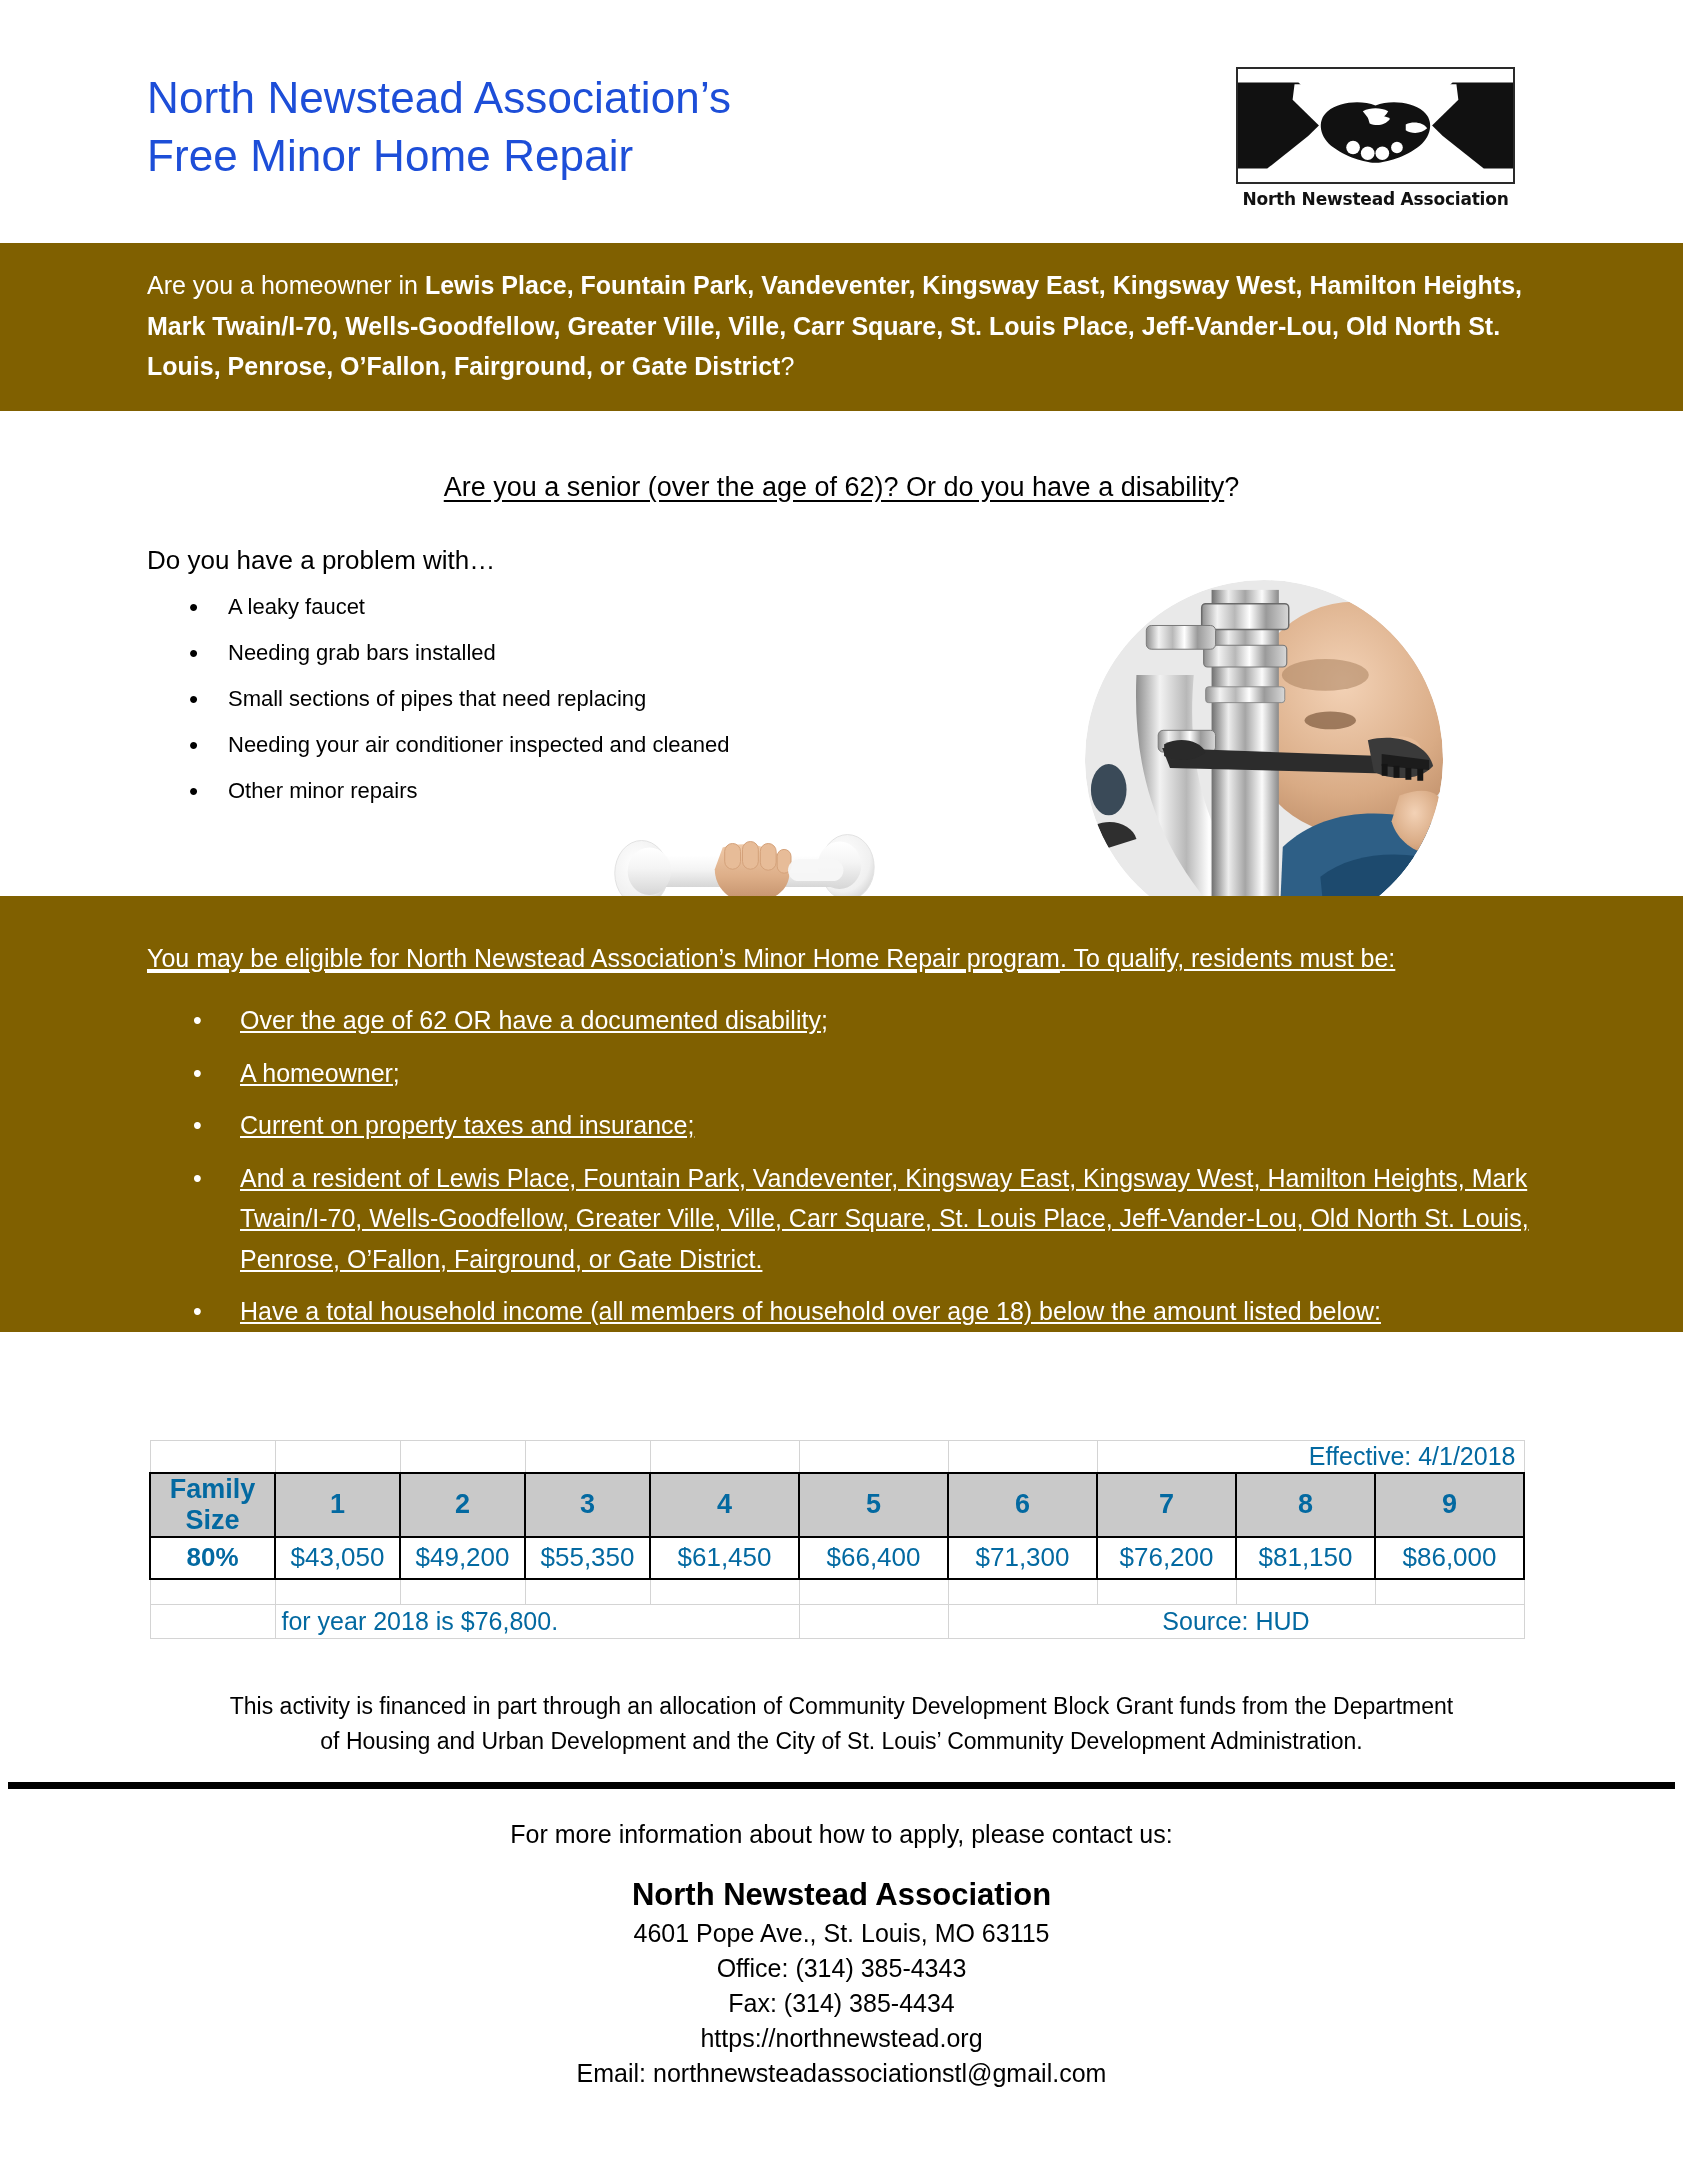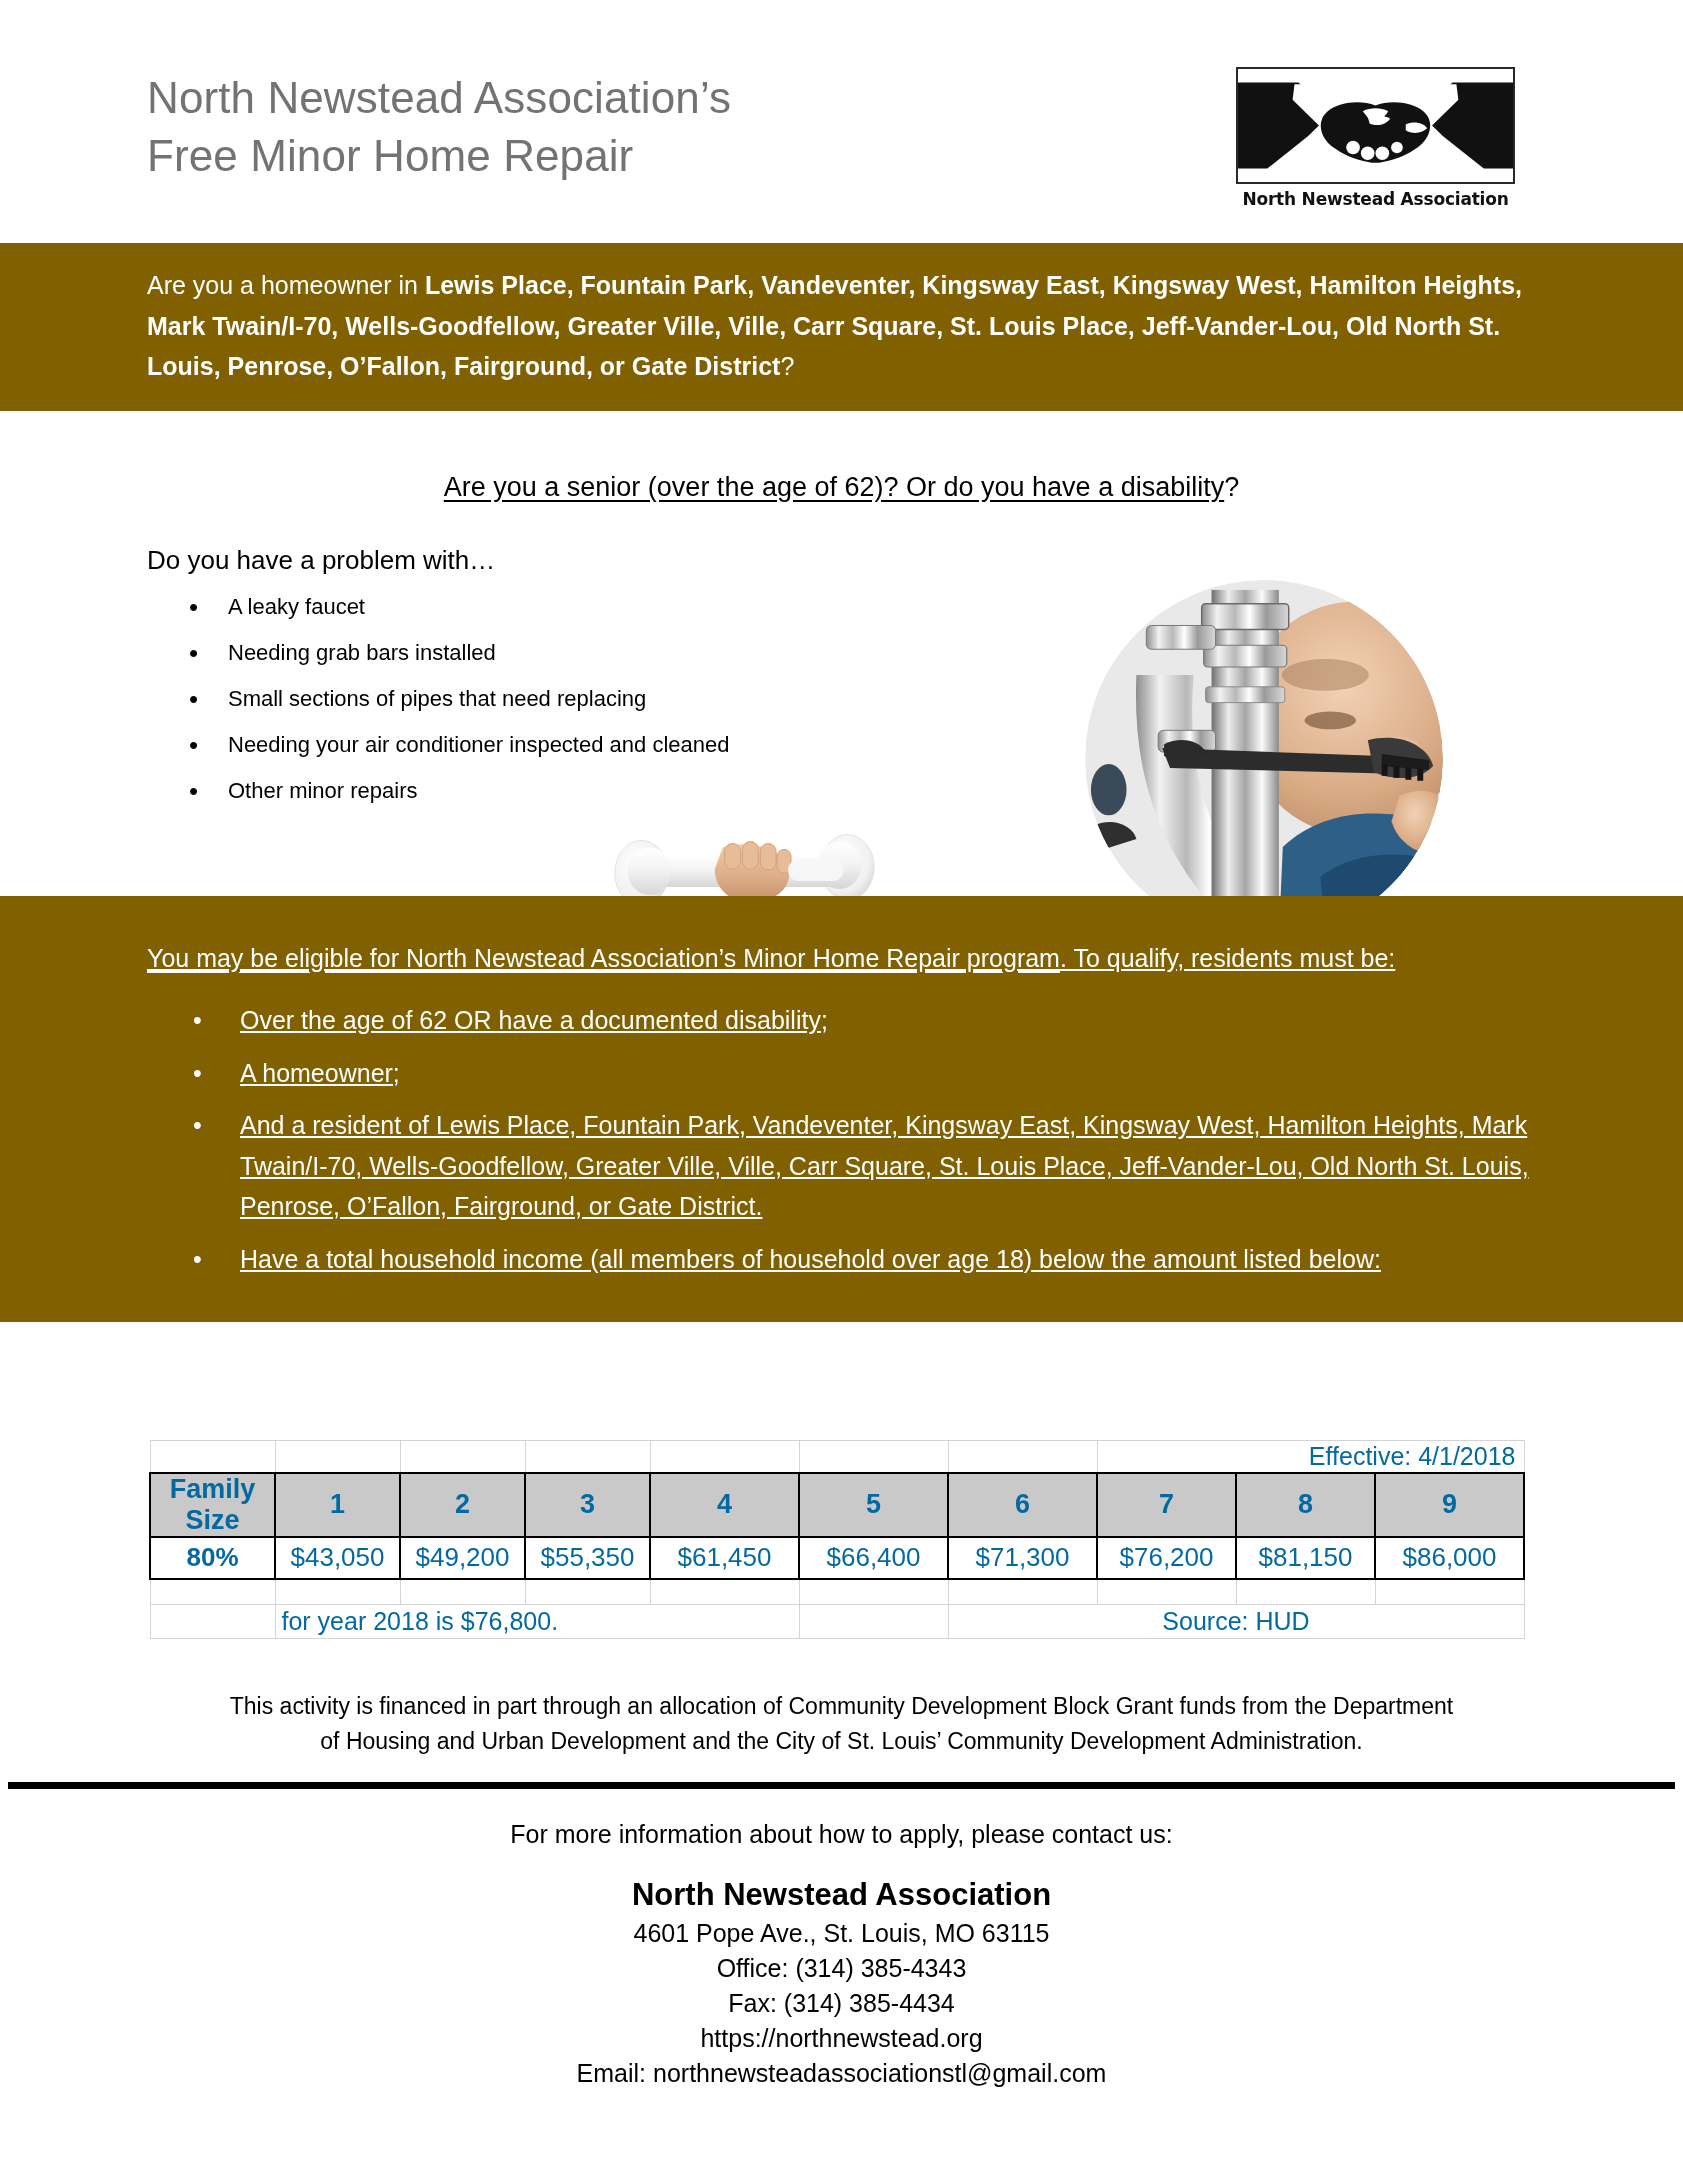--- a/index.html
+++ b/index.html
@@ -18,21 +18,21 @@
   .header {
     position: relative;
     height: 243px;
     padding: 69px 0 0 147px;
   }
   .title-block {
     font-size: 44px;
     line-height: 1.32;
     font-weight: 400;
     letter-spacing: 0.1px;
-    color: #737373;
+    color: #1d4ed8;
   }
   .logo-wrap {
     position: absolute;
     top: 67px;
     right: 168px;
     width: 279px;
     text-align: center;
   }
   .logo-box {
     width: 279px;
@@ -406,20 +406,21 @@
     <rect x="206" y="68" width="56" height="22" rx="11" fill="#f7f7f7" opacity="0.95"></rect>
   </svg>
 </div>
 
 <div class="gold-band band-elig">
   <div><span class="u">You may be eligible for North Newstead Association’s Minor Home Repair program</span><span>. To qualify, residents must be:</span></div>
 
   <ul class="elist">
     <li>Over the age of 62 OR have a documented disability;</li>
     <li>A homeowner;</li>
+    <li>Current on property taxes and insurance;</li>
     <li>And a resident of Lewis Place, Fountain Park, Vandeventer, Kingsway East, Kingsway West, Hamilton Heights, Mark Twain/I-70, Wells-Goodfellow, Greater Ville, Ville, Carr Square, St. Louis Place, Jeff-Vander-Lou, Old North St. Louis, Penrose, O’Fallon, Fairground, or Gate District.</li>
     <li>Have a total household income (all members of household over age 18) below the amount listed below:</li>
   </ul>
 </div>
 
 <div class="table-zone">
   <table class="income">
     <colgroup>
       <col style="width:125px">
         <col style="width:125px">

